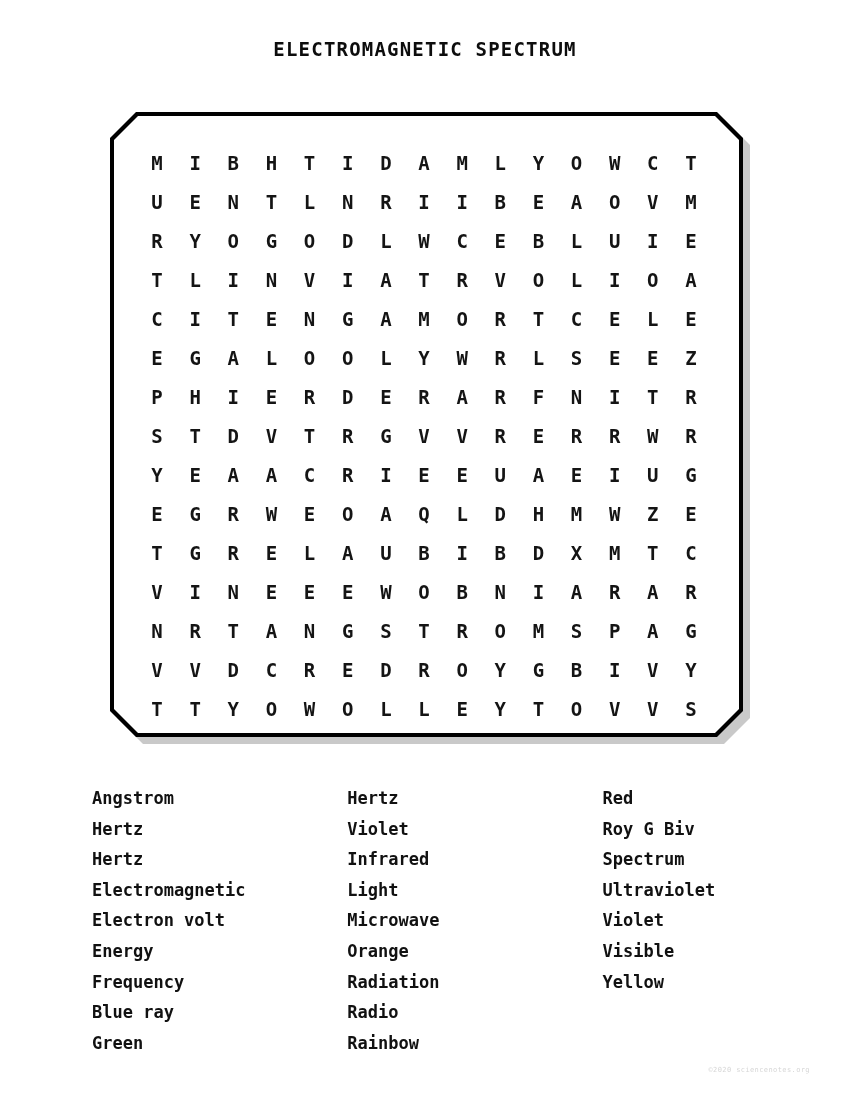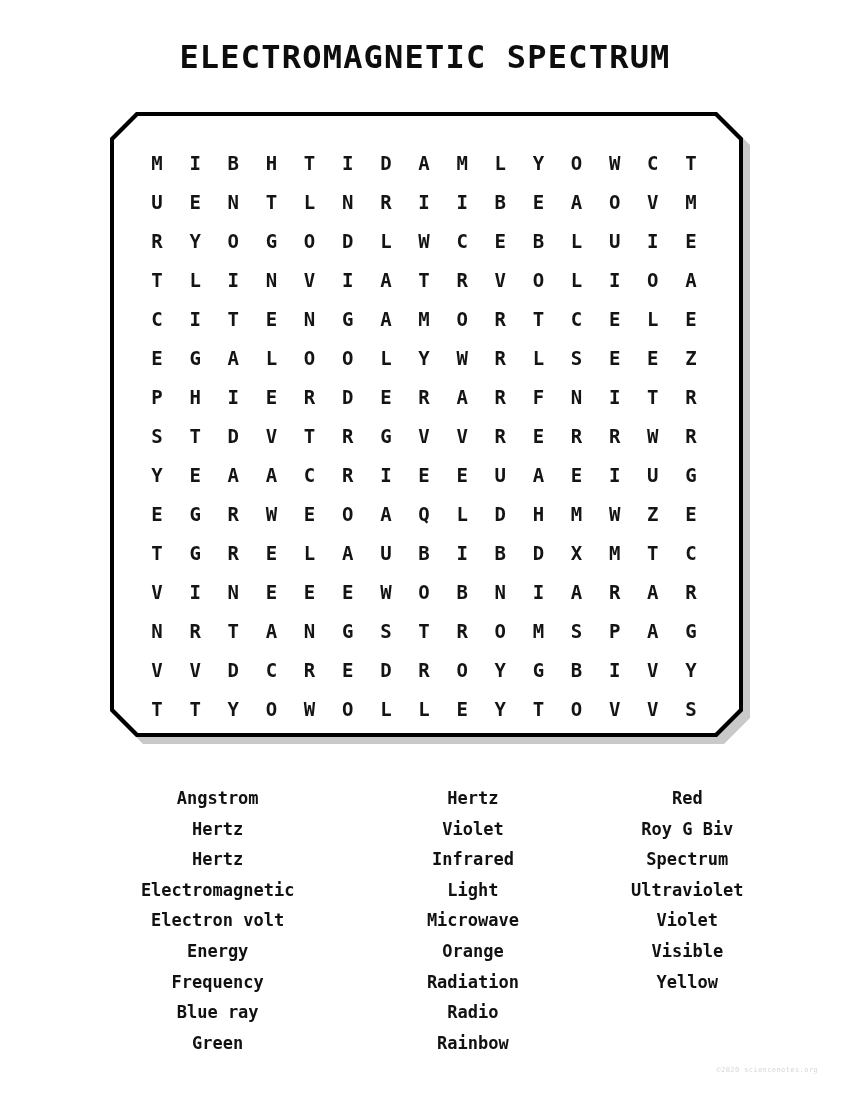--- a/index.html
+++ b/index.html
@@ -19,21 +19,21 @@
 
   
   .page-title {
     position: absolute;
     top: 38px;
     left: 0;
     width: 850px;
     text-align: center;
     font-family: "DejaVu Sans Mono", monospace;
     font-weight: bold;
-    font-size: 32px;
+    font-size: 19px;
     letter-spacing: 1.2px;
     color: #0d0d0d;
     white-space: pre;
   }
 
   
   .puzzle-wrap {
     position: absolute;
     left: 110px;
     top: 112px;
@@ -106,41 +106,40 @@
   }
 
   
   .word-lists {
     position: absolute;
     left: 92px;
     top: 783px;
     width: 680px;
     display: flex;
     gap: 4px;
-    text-align: center;
   }
   .word-col {
     width: 267px;
     display: flex;
     flex-direction: column;
   }
   .word-col:last-child { width: 180px; }
   .word-item {
     font-family: "DejaVu Sans Mono", monospace;
     font-weight: bold;
     font-size: 17px;
     line-height: 30.6px;
     color: #111111;
     white-space: pre;
   }
 
   
   .footer-credit {
     position: absolute;
-    right: 32px;
+    right: 40px;
     bottom: 26px;
     font-family: "DejaVu Sans Mono", monospace;
     font-size: 7px;
     letter-spacing: 0.4px;
     color: #d6d6d6;
     white-space: pre;
   }
 </style>
 </head>
 <body>

